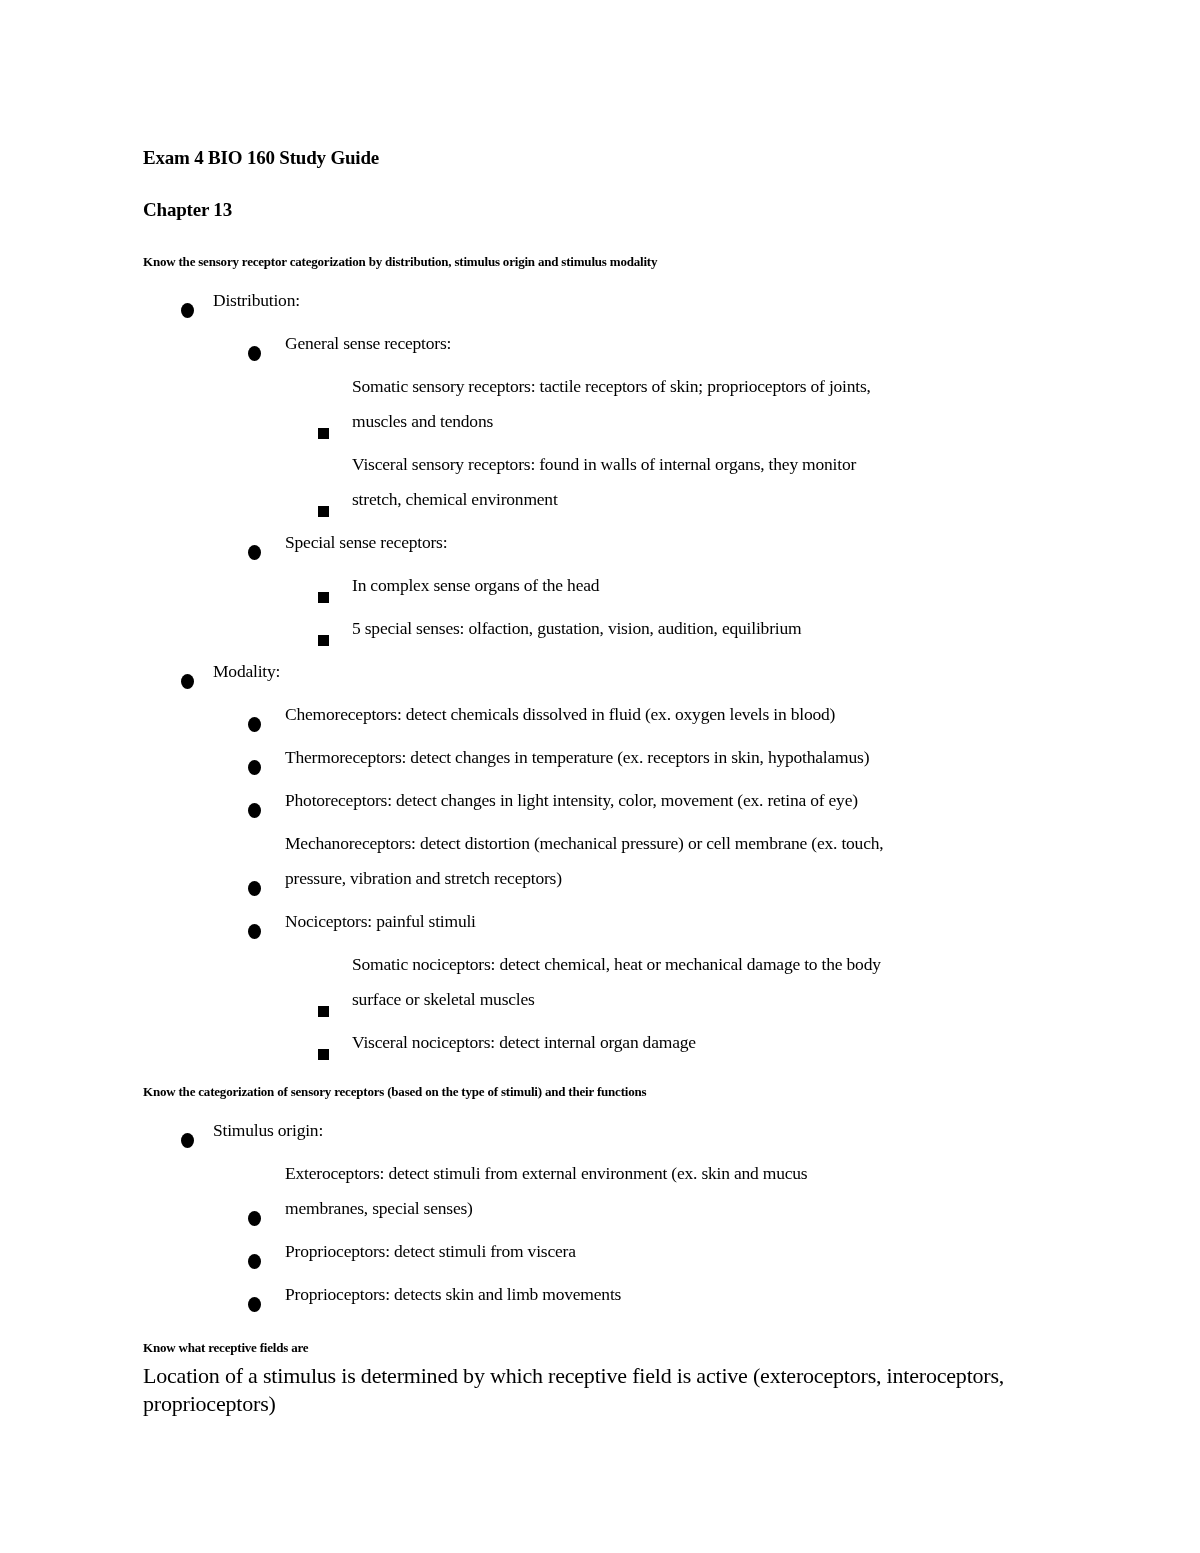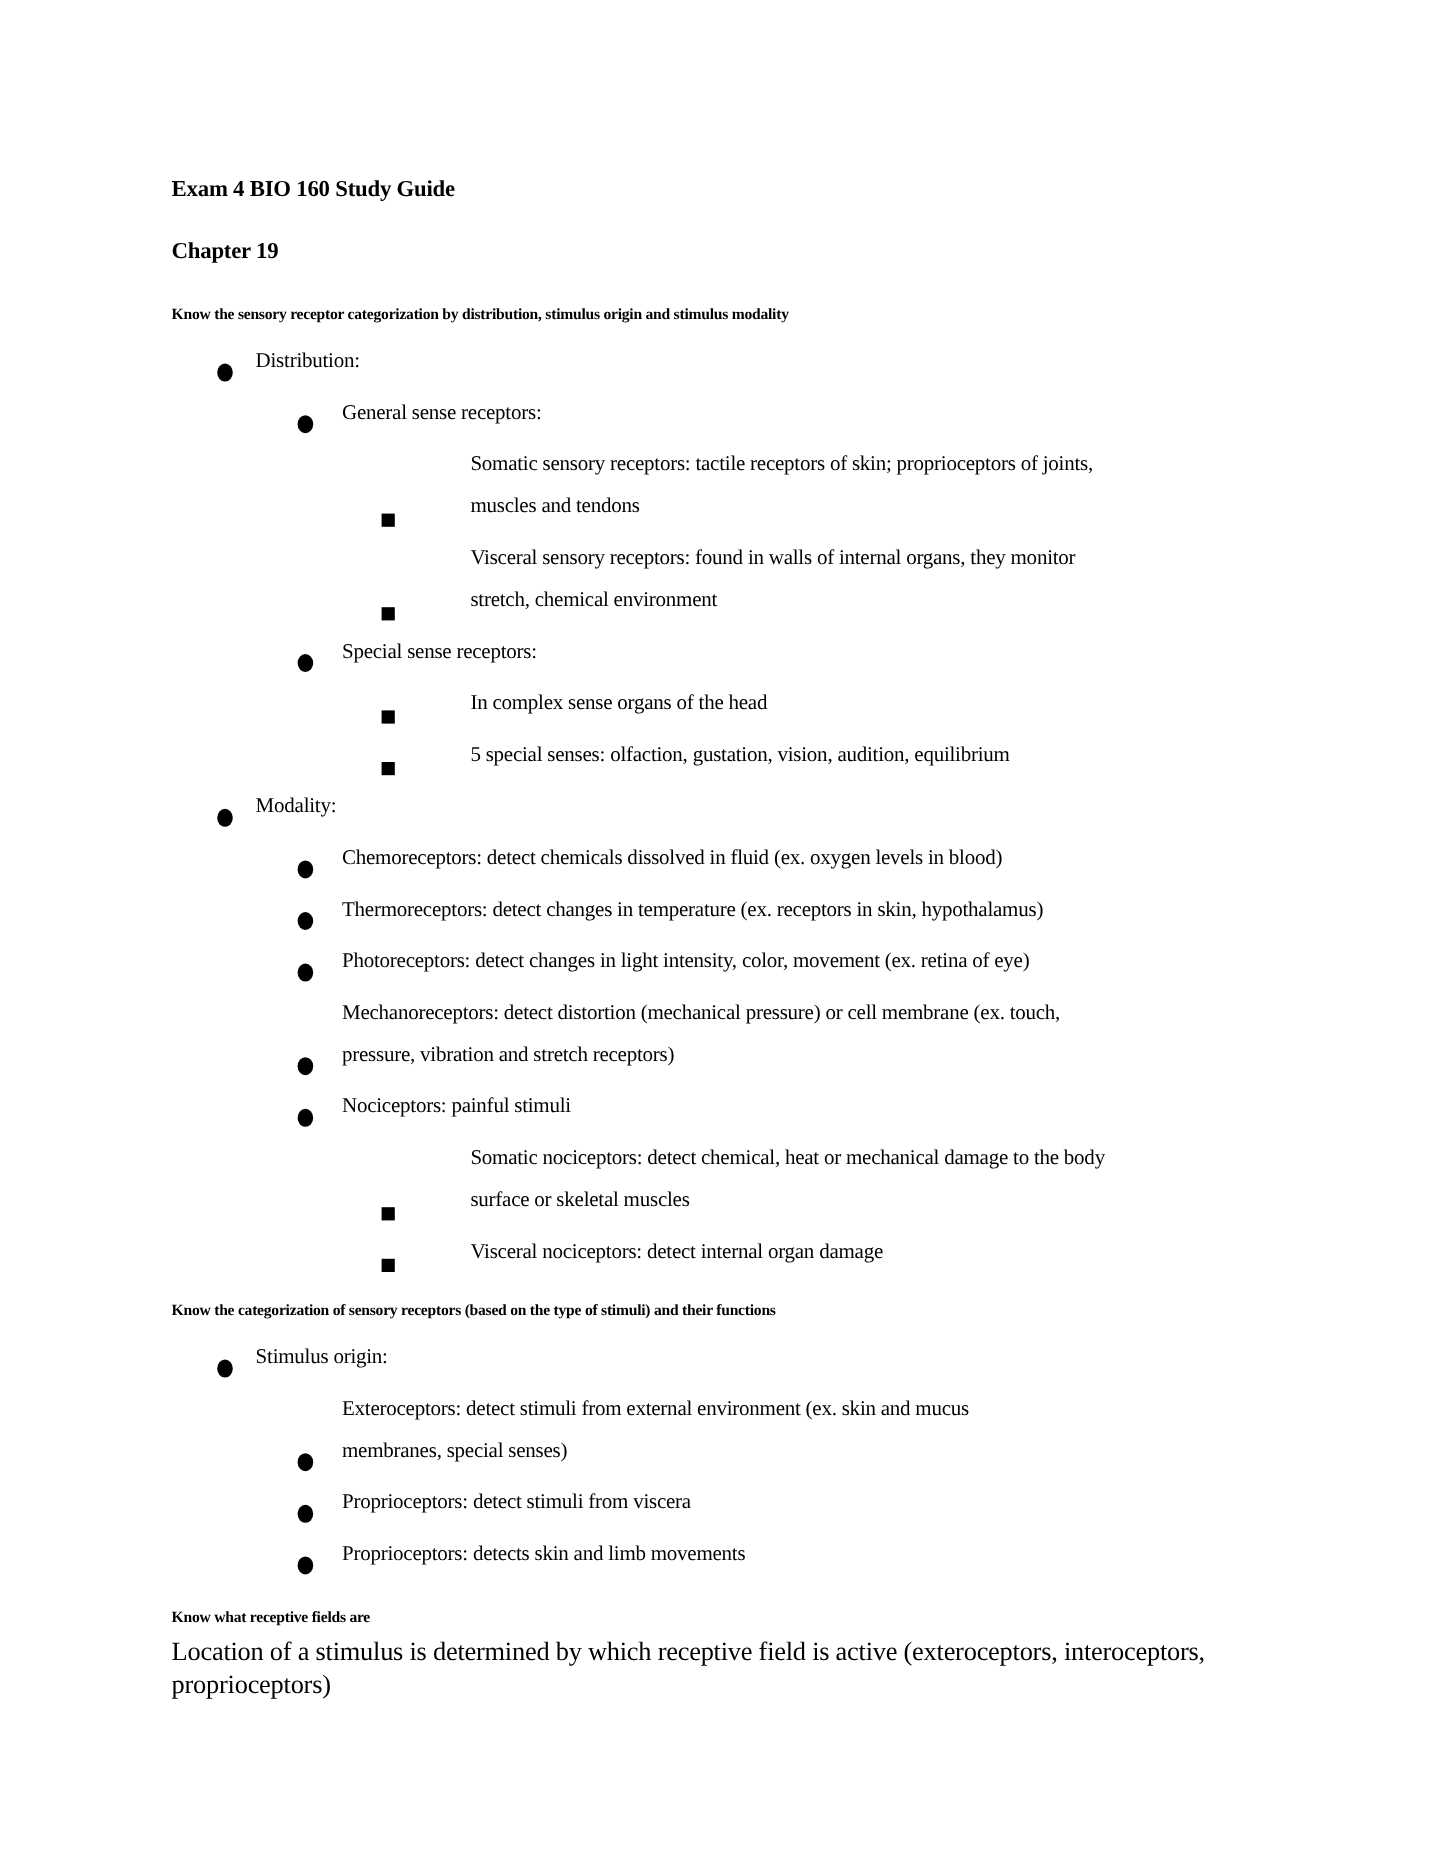--- a/index.html
+++ b/index.html
@@ -45,36 +45,36 @@
   }
   .b-bullet {
     display: flex;
     align-items: flex-end;
     font-size: 17.5px;
     line-height: 35px;
     margin: 0 0 8px 0;
   }
   .lvl1 { padding-left: 38px; }
   .lvl2 { padding-left: 105px; }
-  .lvl3 { padding-left: 175px; gap: 40px; }
+  .lvl3 { padding-left: 175px; }
 
   .marker { flex: none; background: #000000; }
   .m-circle { width: 13px; height: 15px; border-radius: 50%; margin-top: 10px; }
   .m-square { width: 11px; height: 11px; margin-top: 12px; }
   .lvl1 .marker { margin-right: 19px; }
   .lvl2 .marker { margin-right: 24px; }
   .lvl3 .marker { margin-right: 23px; }
 </style>
 </head>
 <body>
 
 <div class="page">
   <div>
       <div class="blk b-title"><span class="txt">Exam 4 BIO 160 Study Guide</span></div>
-      <div class="blk b-title"><span class="txt">Chapter 19</span></div>
+      <div class="blk b-title"><span class="txt">Chapter 13</span></div>
       <div class="blk b-heading"><span class="txt">Know the sensory receptor categorization by distribution, stimulus origin and stimulus modality</span></div>
       <div class="blk b-bullet lvl1"><span class="marker m-circle"></span><span class="txt">Distribution:</span></div>
       <div class="blk b-bullet lvl2"><span class="marker m-circle"></span><span class="txt">General sense receptors:</span></div>
       <div class="blk b-bullet lvl3"><span class="marker m-square"></span><span class="txt">Somatic sensory receptors: tactile receptors of skin; proprioceptors of joints,
 muscles and tendons</span></div>
       <div class="blk b-bullet lvl3"><span class="marker m-square"></span><span class="txt">Visceral sensory receptors: found in walls of internal organs, they monitor
 stretch, chemical environment</span></div>
       <div class="blk b-bullet lvl2"><span class="marker m-circle"></span><span class="txt">Special sense receptors:</span></div>
       <div class="blk b-bullet lvl3"><span class="marker m-square"></span><span class="txt">In complex sense organs of the head</span></div>
       <div class="blk b-bullet lvl3"><span class="marker m-square"></span><span class="txt">5 special senses: olfaction, gustation, vision, audition, equilibrium</span></div>

